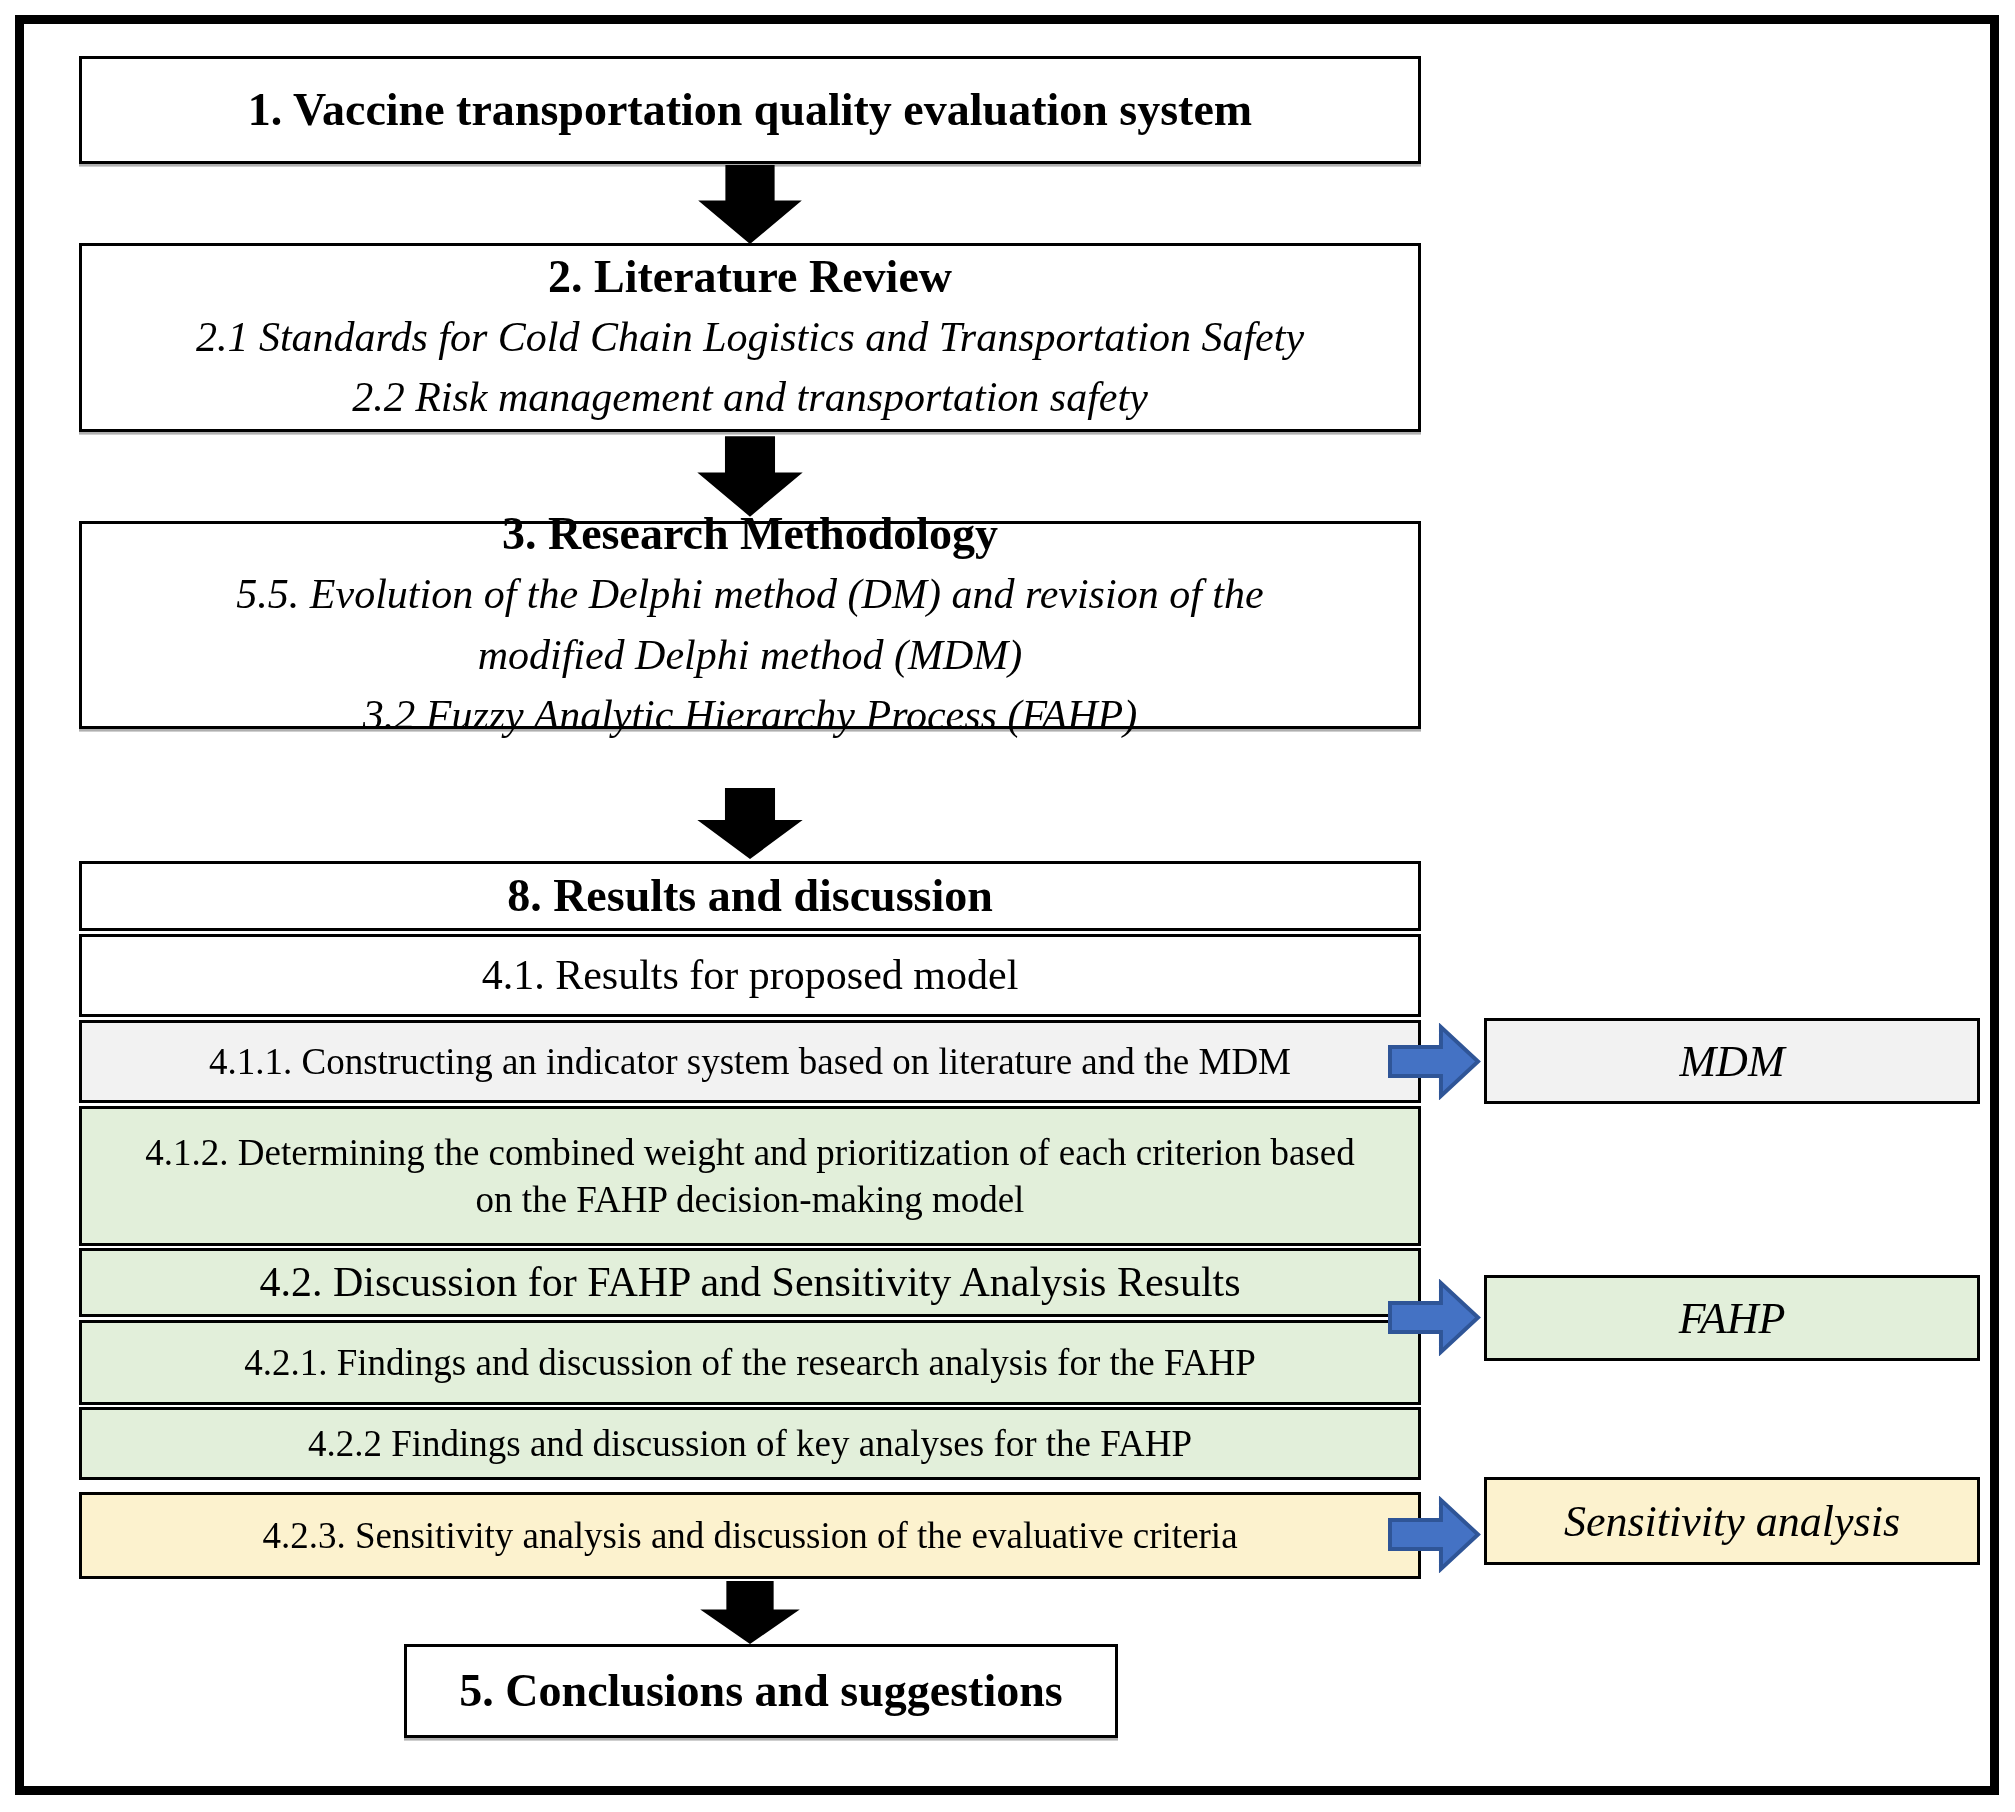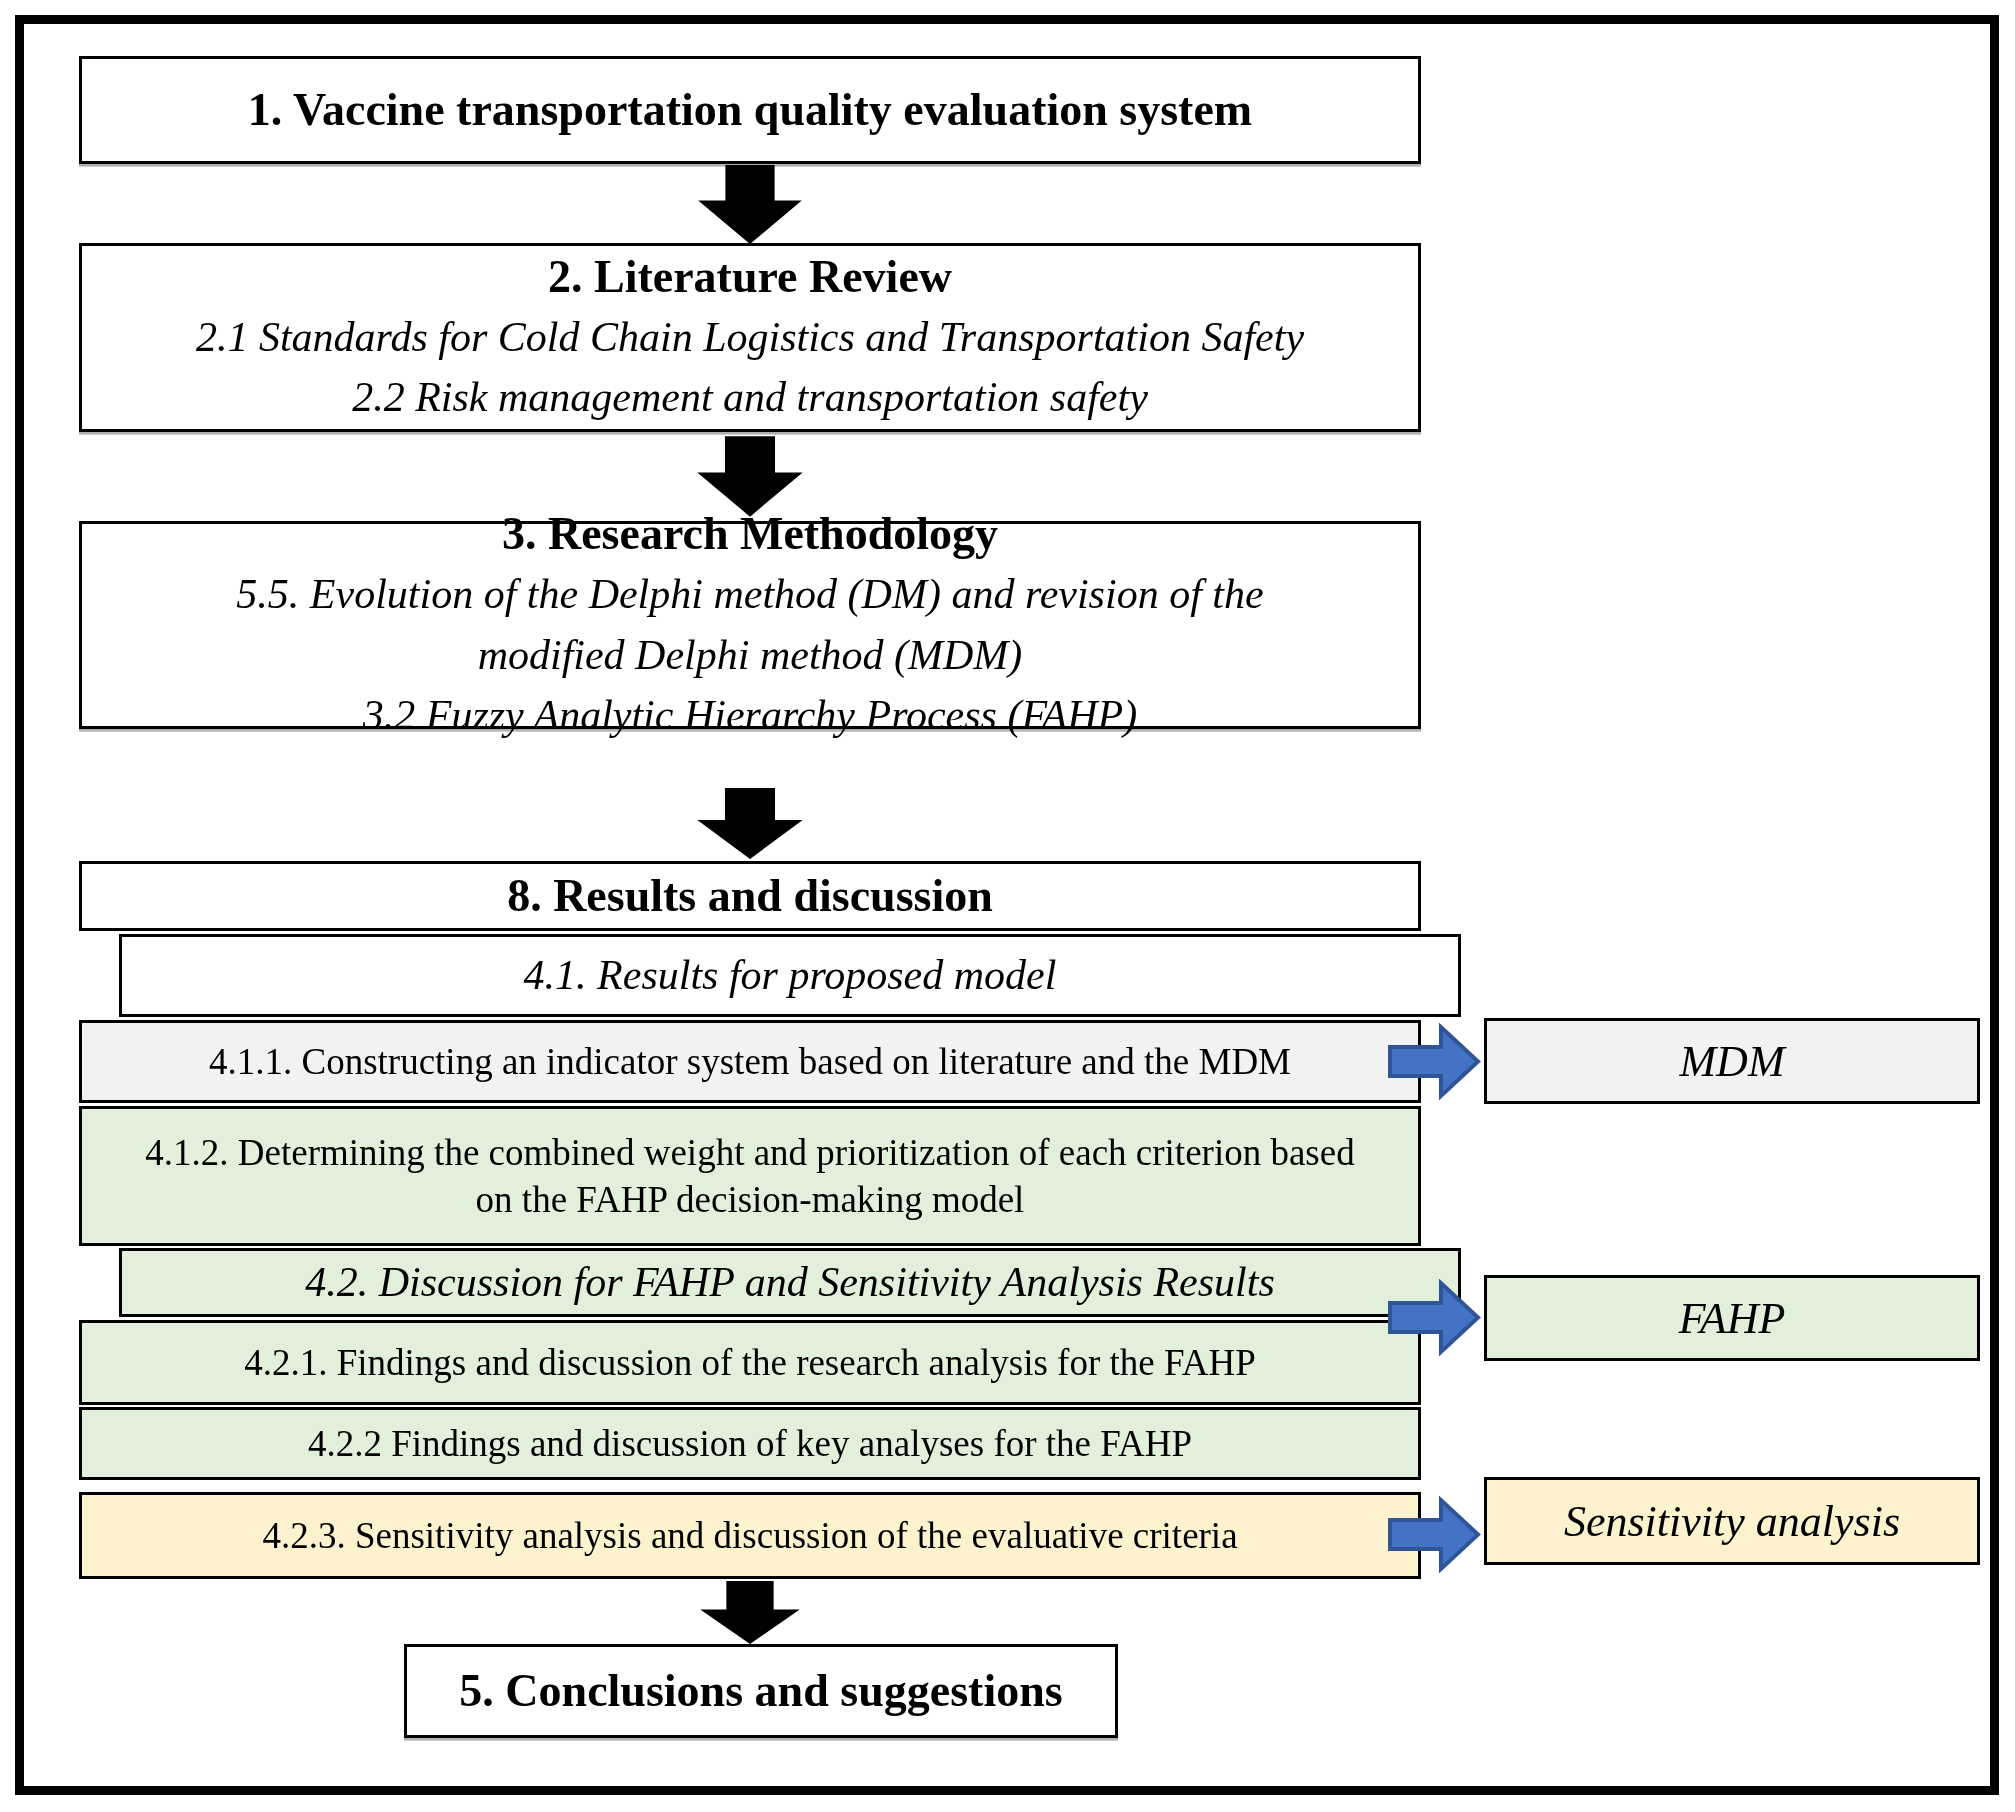--- a/index.html
+++ b/index.html
@@ -24,21 +24,21 @@
   .box .title{font-weight:bold;font-size:46px;line-height:1.3;}
   .box .sub{font-style:italic;font-size:42px;line-height:1.44;white-space:pre-line;}
   .box1-title{font-size:48px;}
   .trow{
     position:absolute;left:79px;width:1342px;box-sizing:border-box;
     border:3.3px solid #000;background:#fff;
     display:flex;align-items:center;justify-content:center;text-align:center;
     font-size:37px;line-height:1.28;white-space:pre-line;
   }
   .trow.bold{font-weight:bold;font-size:46px;}
-  .trow.italic{font-style:italic;font-size:42px;margin-left:40px;}
+  .trow.italic{font-size:42px;}
   .bg-gray{background:#F2F2F2;}
   .bg-green{background:#E2EFDA;}
   .bg-yellow{background:#FCF2CE;}
   .sidebox{
     position:absolute;left:1484px;width:496px;box-sizing:border-box;
     border:3.3px solid #000;
     display:flex;align-items:center;justify-content:center;text-align:center;
     font-style:italic;font-size:44px;
   }
   .darrow{position:absolute;}

